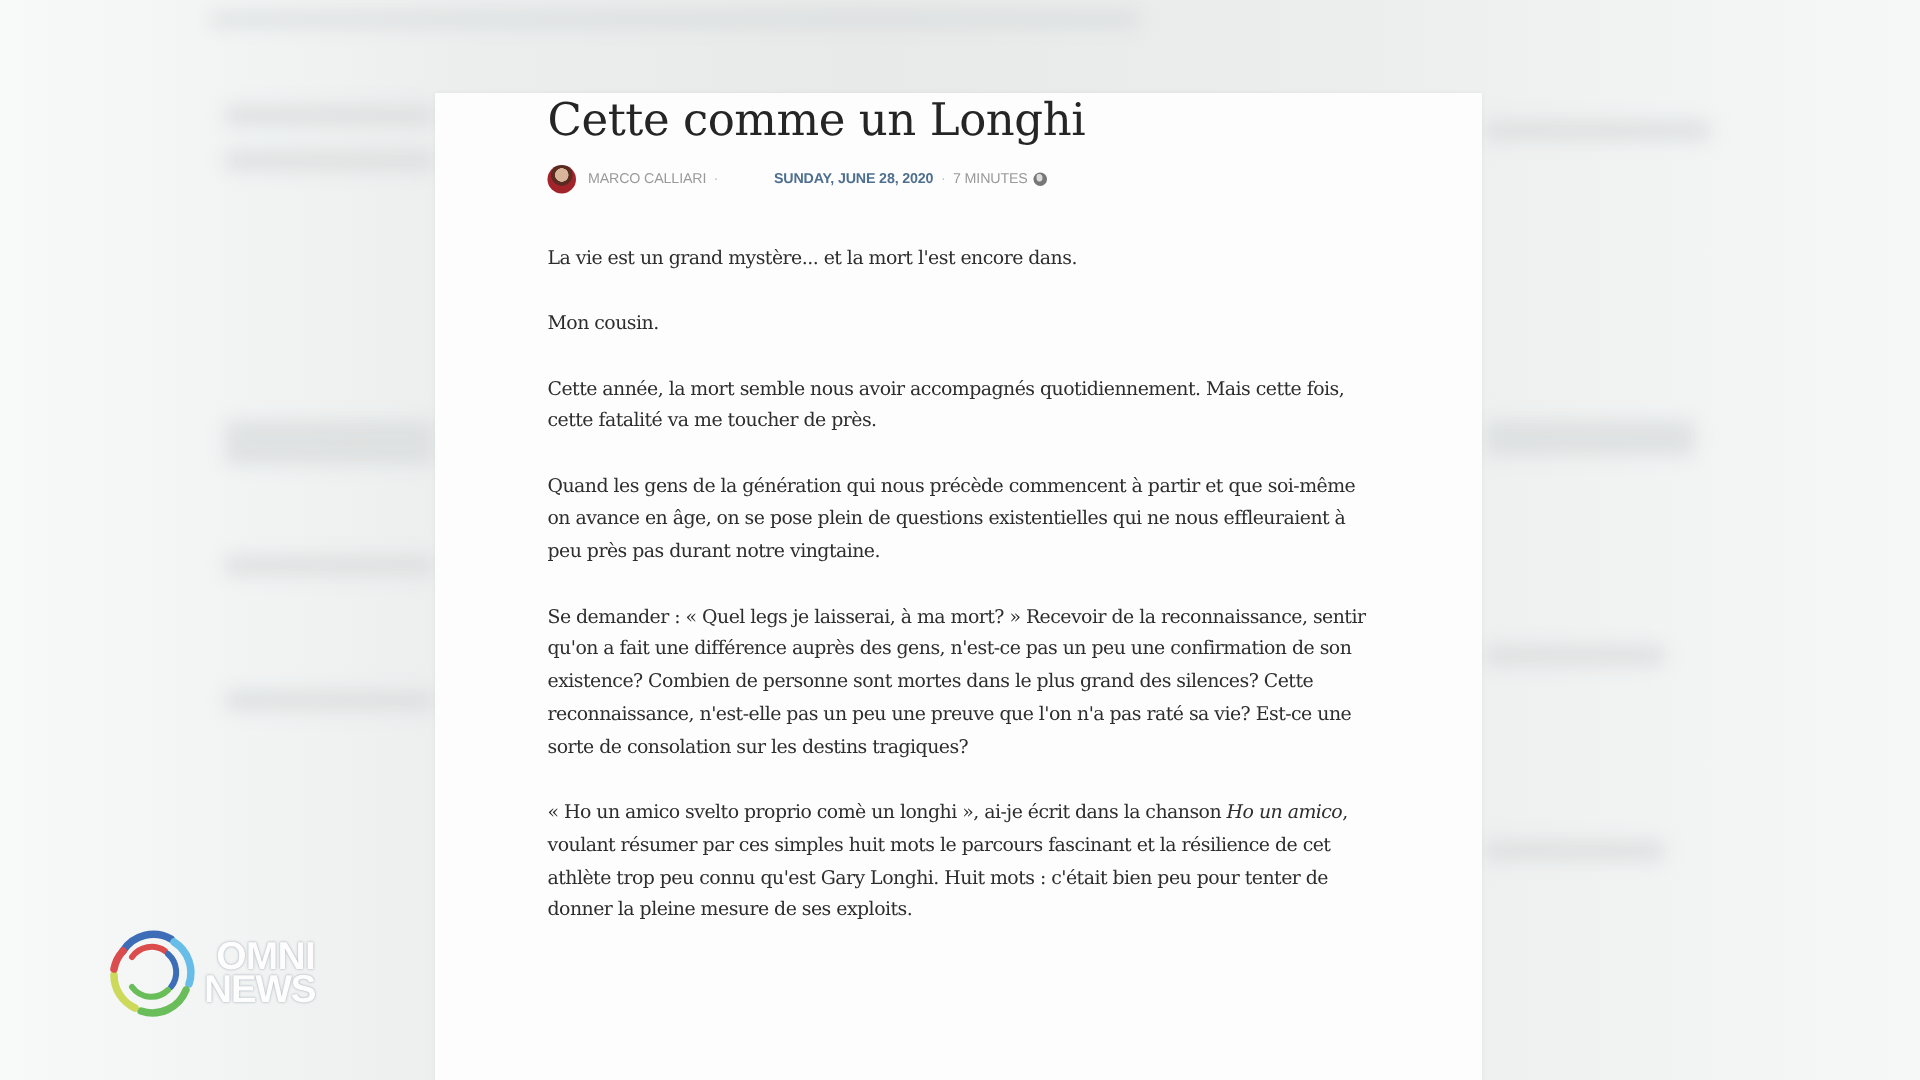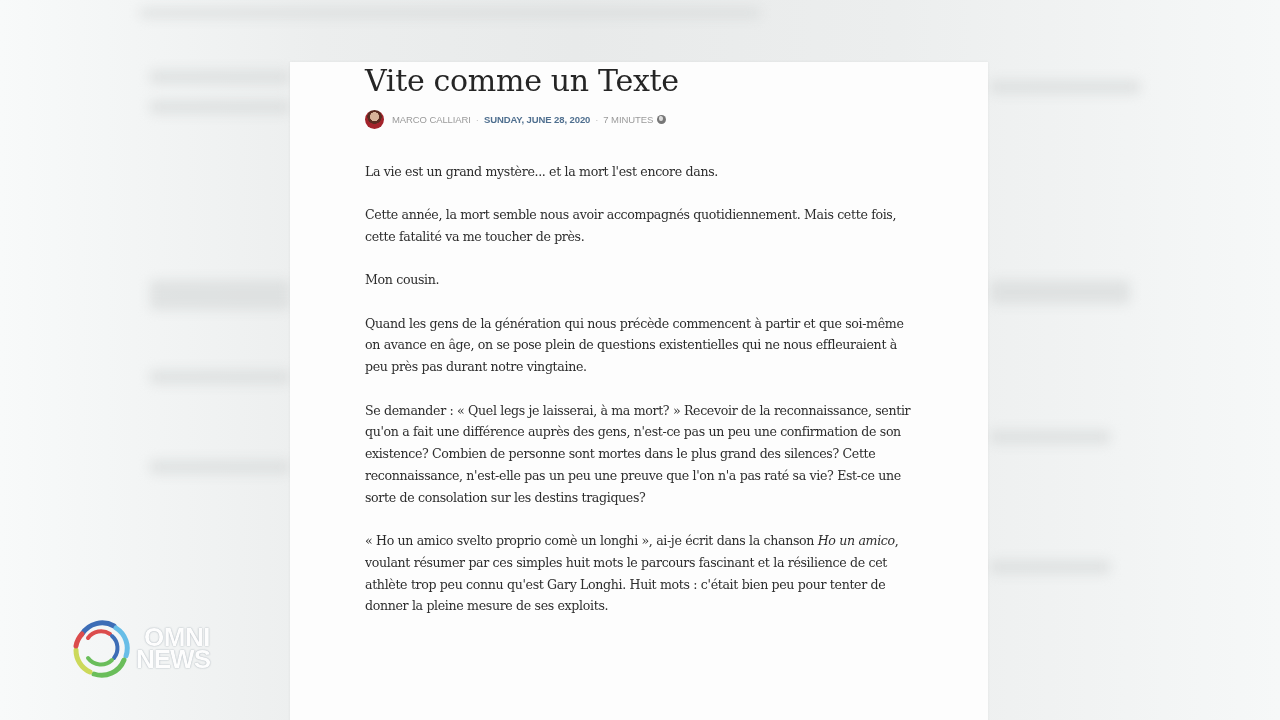--- a/index.html
+++ b/index.html
@@ -33,21 +33,21 @@
       font-family: "Liberation Sans", sans-serif; font-size: 9.5px;
       text-transform: uppercase; letter-spacing: -0.1px;
     }
     .avatar {
       width: 19px; height: 19px; border-radius: 50%;
       background: radial-gradient(circle at 50% 35%, #d8b49a 0 28%, #5a2b20 30% 45%, #a3232b 47% 100%);
       margin-right: 8px; flex: 0 0 auto;
     }
     .author { color: #9a9a9a; }
     .sep { color: #c0c0c0; margin: 0 5px; }
-    .date { color: #4f6f8f; font-weight: bold; }
+    .date { color: #4f6f8f; font-weight: bold; margin-left: 32px; }
     .readtime { color: #9a9a9a; }
     .globe {
       display: inline-block; width: 9px; height: 9px; border-radius: 50%;
       background: #777; margin-left: 4px; position: relative;
     }
     .globe::after {
       content: ""; position: absolute; left: 2px; top: 1px; width: 4px; height: 5px;
       background: #ddd; border-radius: 40% 60% 50% 50%;
     }
     .body {
@@ -85,36 +85,36 @@
     <div class="blur-bar" style="left:150px;top:370px;width:140px;"></div>
     <div class="blur-bar" style="left:150px;top:460px;width:140px;"></div>
     <div class="blur-bar" style="left:990px;top:80px;width:150px;"></div>
     <div class="blur-bar" style="left:990px;top:280px;width:140px;height:24px;"></div>
     <div class="blur-bar" style="left:990px;top:430px;width:120px;"></div>
     <div class="blur-bar" style="left:990px;top:560px;width:120px;"></div>
   </div>
 
   <div class="article">
     <div class="article-inner">
-      <h1 class="title">Vite comme un Texte</h1>
+      <h1 class="title">Cette comme un Longhi</h1>
 
       <div class="meta">
         <span class="avatar"></span>
         <span class="author">MARCO CALLIARI</span>
         <span class="sep">·</span>
         <span class="date">SUNDAY, JUNE 28, 2020</span>
         <span class="sep">·</span>
         <span class="readtime">7 MINUTES</span>
         <span class="globe"></span>
       </div>
 
       <div class="body">
         <p>La vie est un grand mystère... et la mort l'est encore dans.</p>
+        <p>Mon cousin.</p>
         <p>Cette année, la mort semble nous avoir accompagnés quotidiennement. Mais cette fois, cette fatalité va me toucher de près.</p>
-        <p>Mon cousin.</p>
         <p>Quand les gens de la génération qui nous précède commencent à partir et que soi-même on avance en âge, on se pose plein de questions existentielles qui ne nous effleuraient à peu près pas durant notre vingtaine.</p>
         <p>Se demander : « Quel legs je laisserai, à ma mort? » Recevoir de la reconnaissance, sentir qu'on a fait une différence auprès des gens, n'est-ce pas un peu une confirmation de son existence? Combien de personne sont mortes dans le plus grand des silences? Cette reconnaissance, n'est-elle pas un peu une preuve que l'on n'a pas raté sa vie? Est-ce une sorte de consolation sur les destins tragiques?</p>
         <p><span>« Ho un amico svelto proprio comè un longhi », ai-je écrit dans la chanson </span><em>Ho un amico</em><span>, voulant résumer par ces simples huit mots le parcours fascinant et la résilience de cet athlète trop peu connu qu'est Gary Longhi. Huit mots : c'était bien peu pour tenter de donner la pleine mesure de ses exploits.</span></p>
       </div>
     </div>
   </div>
 
   <div class="omni">
     <svg class="omni-swirl" viewBox="0 0 64 64">
       <g fill="none" stroke-linecap="round" stroke-width="5">

